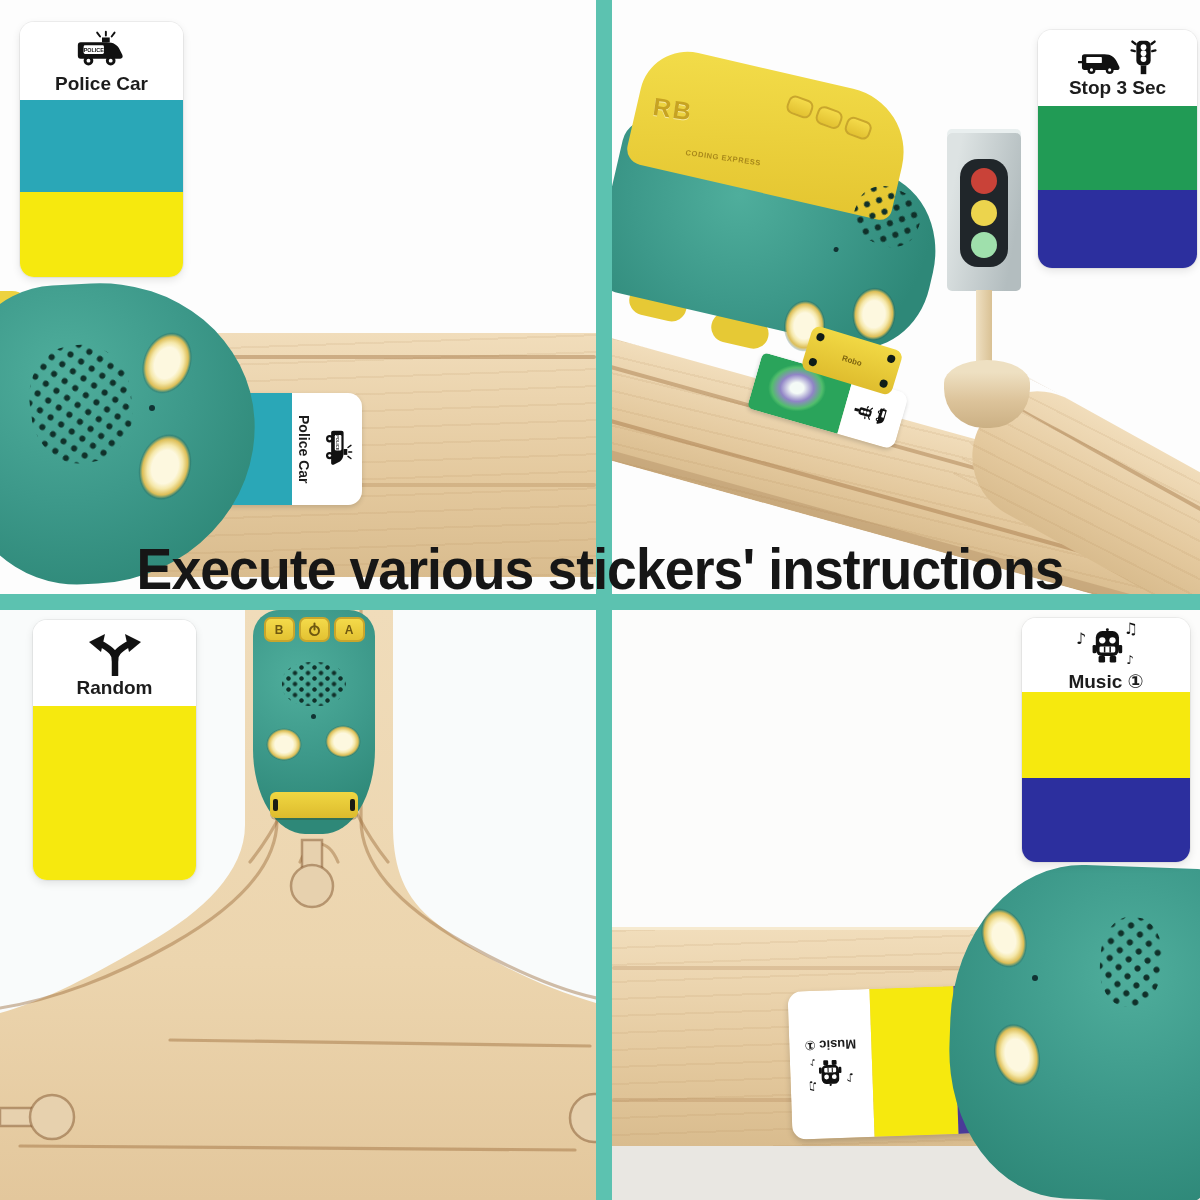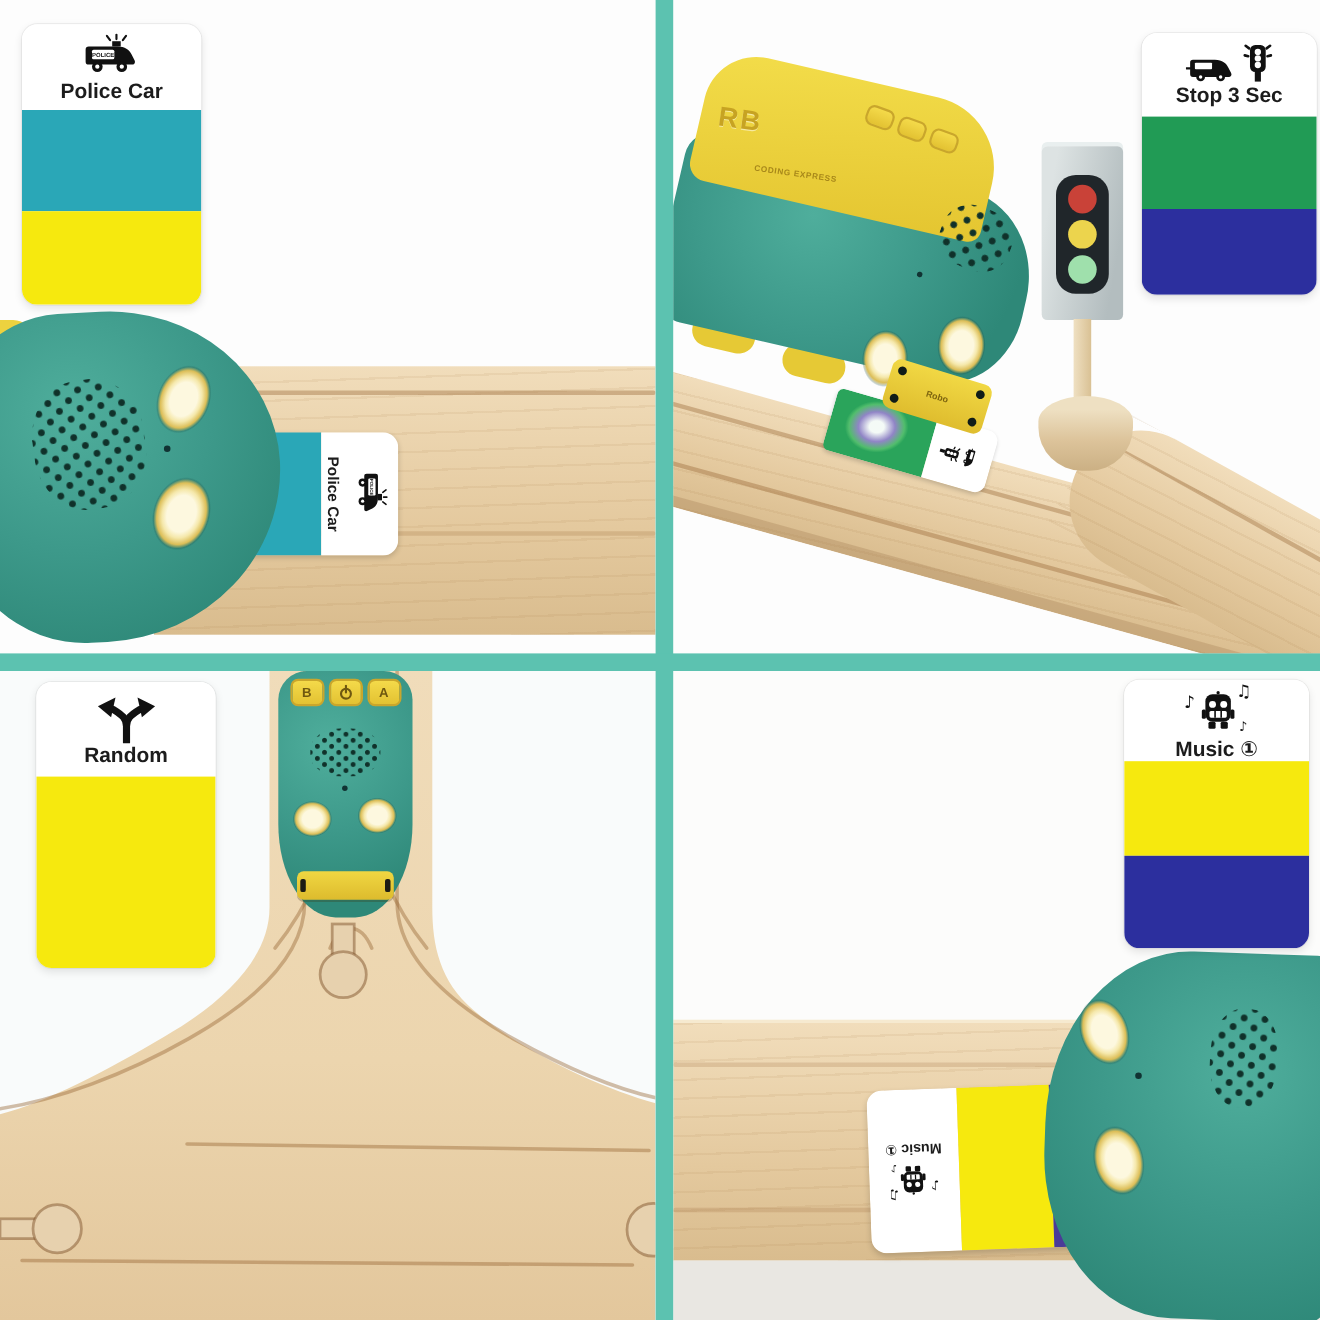--- a/index.html
+++ b/index.html
@@ -373,14 +373,15 @@
           </svg>
         <span class="card-label">Music ①</span>
       </div>
       <div class="block" style="height:86px; background:var(--yellow);"></div>
       <div class="block" style="flex:1; background:var(--blue);"></div>
     </div>
   </div>
 
   <div class="v-div"></div>
   <div class="h-div"></div>
+  <div id="headline"><span>Execute various stickers' instructions</span></div>
 
 </div>
 
 </body></html>

